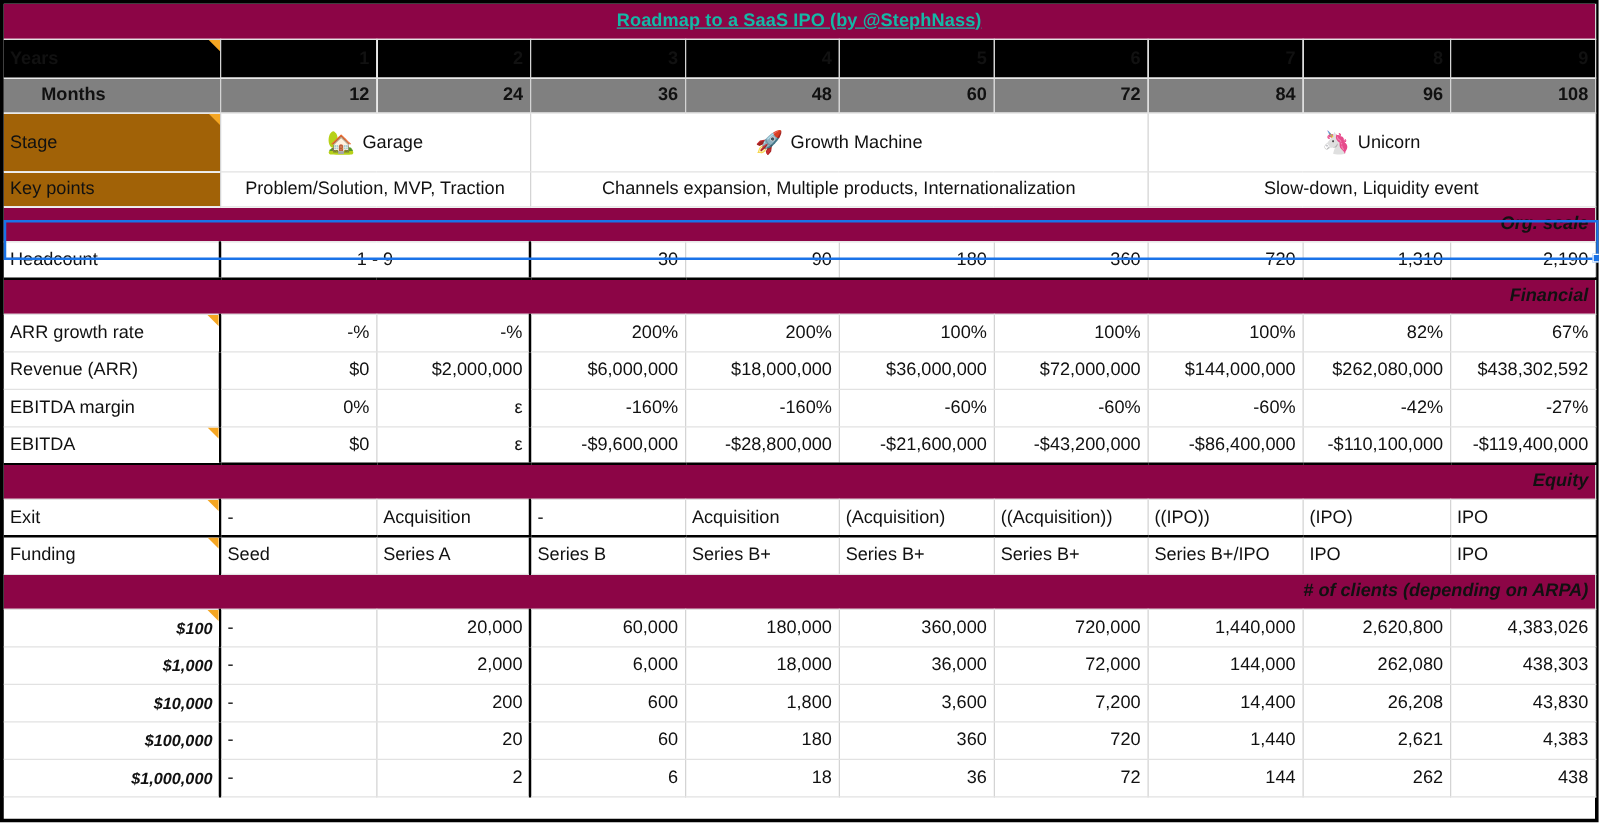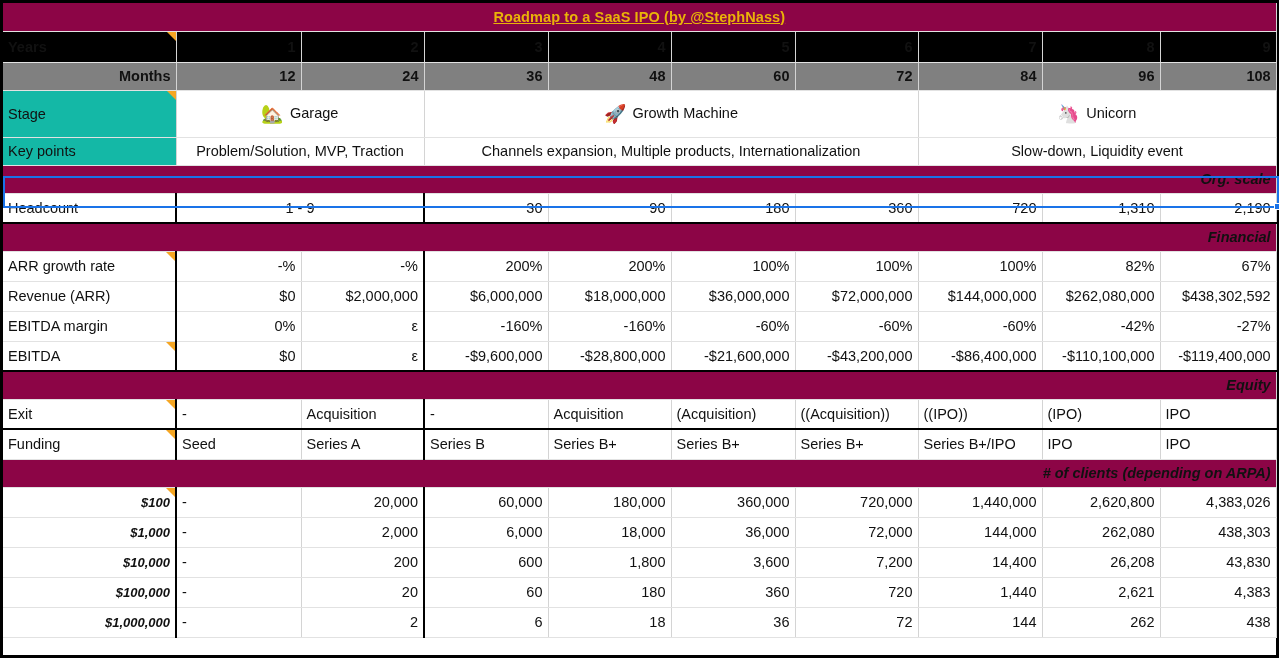--- a/index.html
+++ b/index.html
@@ -32,43 +32,43 @@
   }
   
   .titlerow td{
     background:#8c0546;
     height:28px;
     border-right:none;border-bottom:none;
     text-align:center;
     padding:0;
   }
   .title-text{
-    color:#eab308;font-weight:bold;font-size:14.5px;
+    color:#14b8a6;font-weight:bold;font-size:14.5px;
     text-decoration:underline;
     letter-spacing:.1px;
   }
   
   .yearsrow td{
     background:#000;color:#fff;font-weight:bold;height:31px;
     border-right:1px solid #3a3a3a;border-bottom:none;
     font-size:15px;
   }
   .yearsrow td.lbl{text-align:left;}
   .yearsrow td.num{text-align:right;}
   
   .monthsrow td{
     background:#808080;color:#fff;font-weight:bold;height:28px;
     border-right:1px solid #9a9a9a;border-bottom:none;
     font-size:14.5px;
   }
-  .monthsrow td.lbl{text-align:right;padding-left:30px;}
+  .monthsrow td.lbl{text-align:left;padding-left:30px;}
   .monthsrow td.num{text-align:right;}
   
   td.rowlabel{
-    background:#14b8a6;
+    background:#a16207;
     text-align:left;
     font-size:14.5px;
     border-right:1px solid #d0d0d0;
   }
   td.rowlabel.arpa{
     text-align:right;font-style:italic;font-weight:bold;font-size:13px;
   }
   
   .sectionrow td{
     background:#8c0546;color:#fff;

